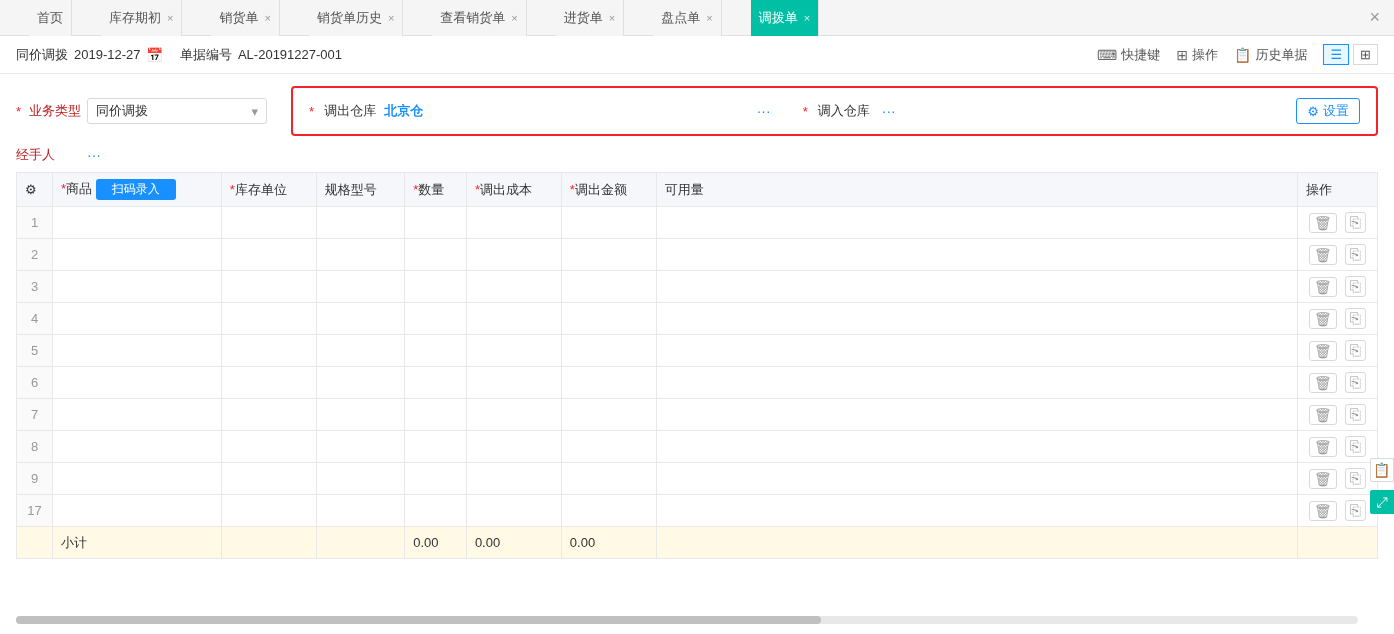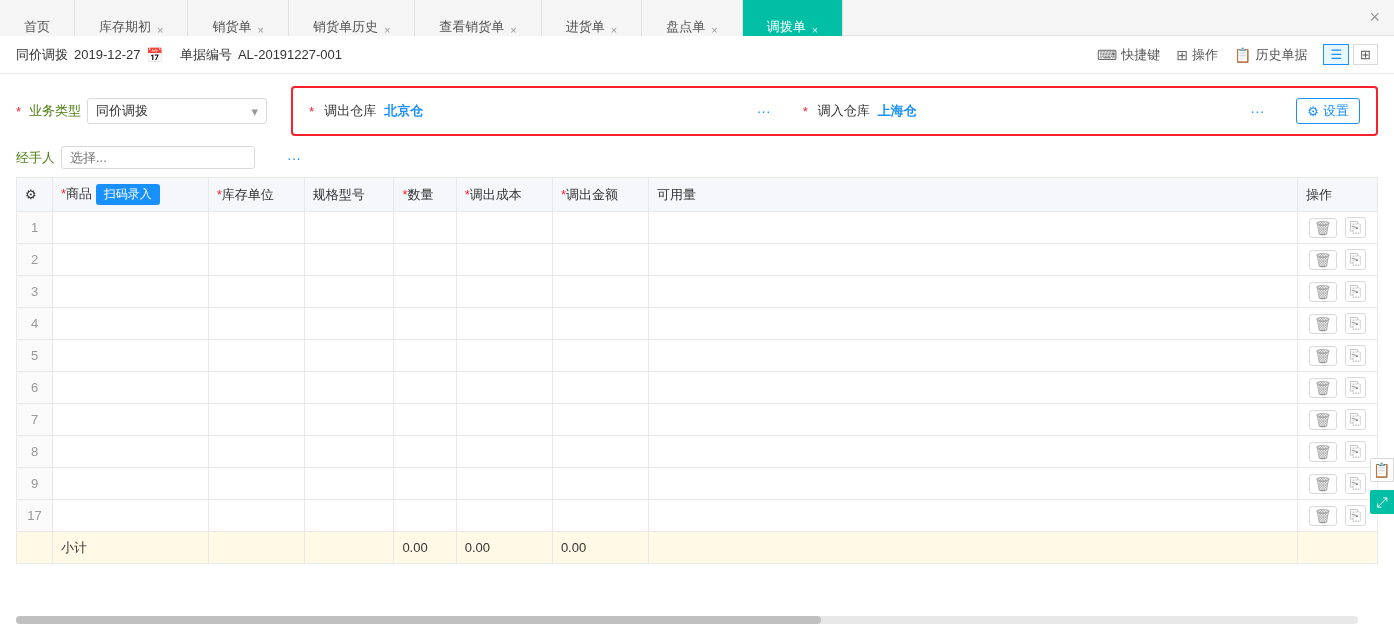--- a/index.html
+++ b/index.html
@@ -9,29 +9,30 @@
     .tab-bar {
       display: flex;
       align-items: center;
       border-bottom: 1px solid #e0e0e0;
       background: #f5f5f5;
       height: 36px;
       padding-left: 0;
     }
     .tab-item {
       display: flex;
-      align-items: flex-end;
-      padding: 0 24px;
+      align-items: center;
+      padding: 0 8px;
       height: 36px;
       cursor: pointer;
       border-right: 1px solid #e0e0e0;
       font-size: 13px;
       color: #555;
       background: #f5f5f5;
       white-space: nowrap;
+      margin-left: 29px;
     }
     .tab-item.active {
       background: #00bfa5;
       color: #fff;
     }
     .tab-item .tab-close {
       margin-left: 6px;
       font-size: 11px;
       color: #999;
       cursor: pointer;
@@ -130,21 +131,21 @@
     .form-field {
       display: flex;
       align-items: center;
       gap: 6px;
     }
     .required-star {
       color: #f5222d;
       margin-right: 2px;
     }
     .field-label {
-      color: #4d7c0f;
+      color: #b91c1c;
       font-size: 13px;
       white-space: nowrap;
     }
     .field-input {
       border: 1px solid #d9d9d9;
       border-radius: 3px;
       padding: 3px 8px;
       font-size: 13px;
       color: #333;
       background: #fff;
@@ -272,21 +273,21 @@
       border: 1px solid #d9d9d9;
       border-radius: 3px;
       padding: 1px 4px;
       background: #fff;
     }
     .scan-btn {
       background: #1890ff;
       color: #fff;
       border: none;
       border-radius: 3px;
-      padding: 2px 8px;
+      padding: 2px 16px;
       font-size: 12px;
       cursor: pointer;
       white-space: nowrap;
     }
     .th-gear {
       width: 36px;
       text-align: center;
     }
     .th-actions {
       width: 80px;
@@ -427,34 +428,32 @@
     <div class="warehouse-box">
       <div class="warehouse-field">
         <span class="required-star">*</span>
         <span class="warehouse-label">调出仓库</span>
         <span class="warehouse-value">北京仓</span>
         <span class="field-dots">···</span>
       </div>
       <div class="warehouse-field">
         <span class="required-star">*</span>
         <span class="warehouse-label">调入仓库</span>
-        <span class="warehouse-value">上海仓</span>
         <span class="field-dots">···</span>
       </div>
       <button class="settings-btn">
         <span>⚙</span>
         <span>设置</span>
       </button>
     </div>
   </div>
 
   <div class="form-row2">
     <div class="form-field">
       <span class="field-label">经手人</span>
-      <input class="field-input" type="text" style="min-width: 120px; color: rgb(187, 187, 187);" placeholder="选择...">
     </div>
     <span class="field-dots">···</span>
   </div>
 </div>
 
 <div class="table-wrapper">
   <table class="data-table">
     <thead>
       <tr>
         <th class="th-gear">

